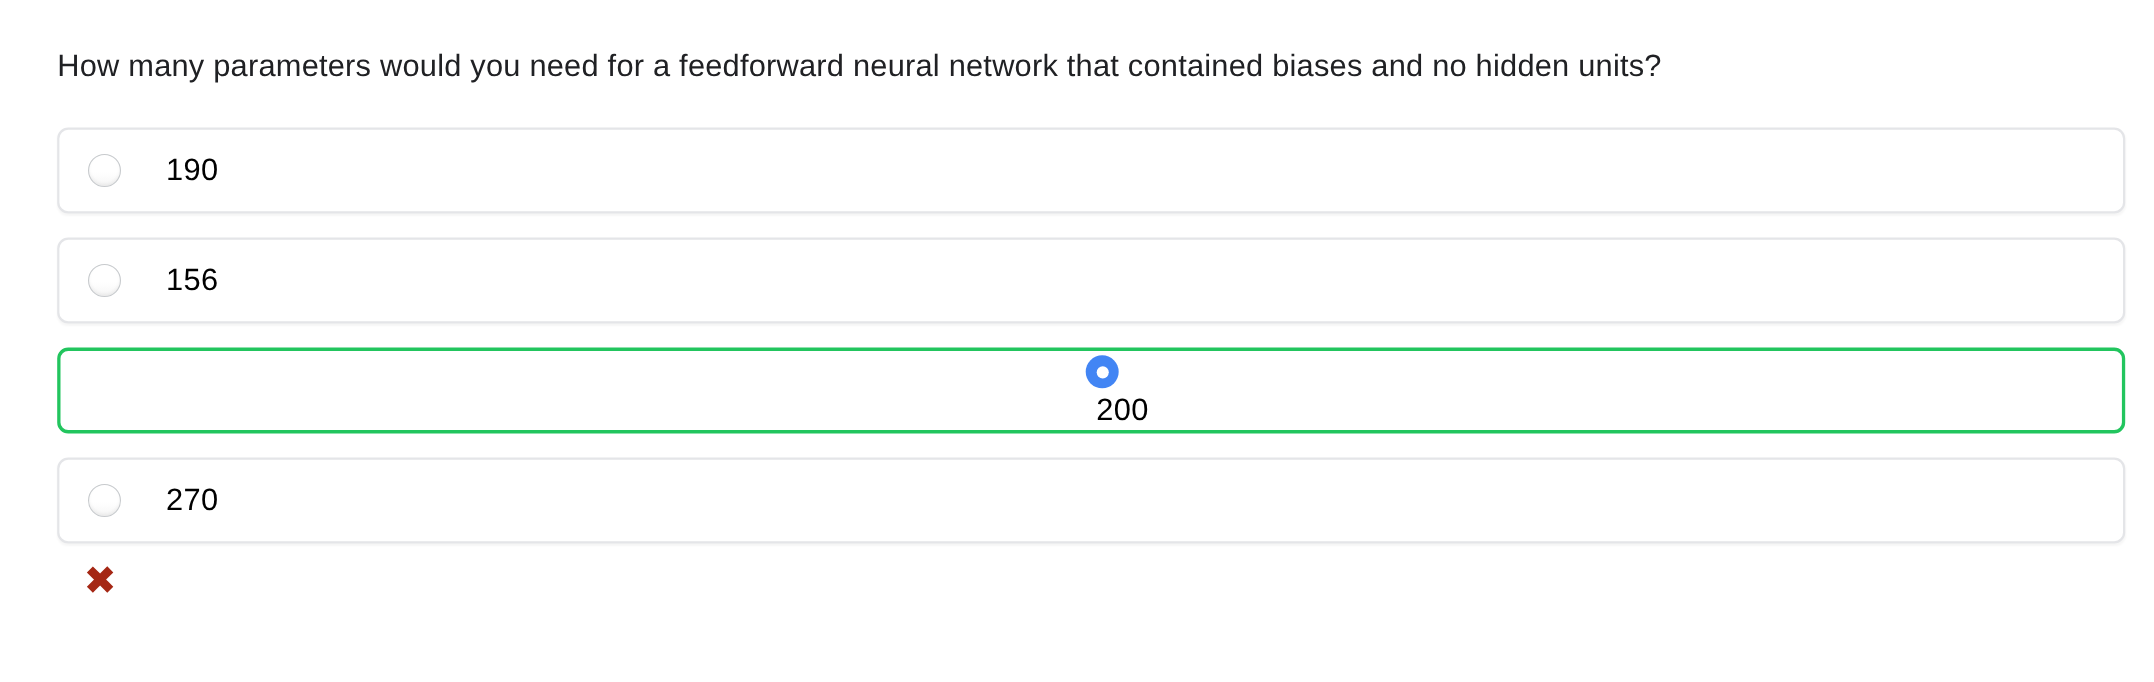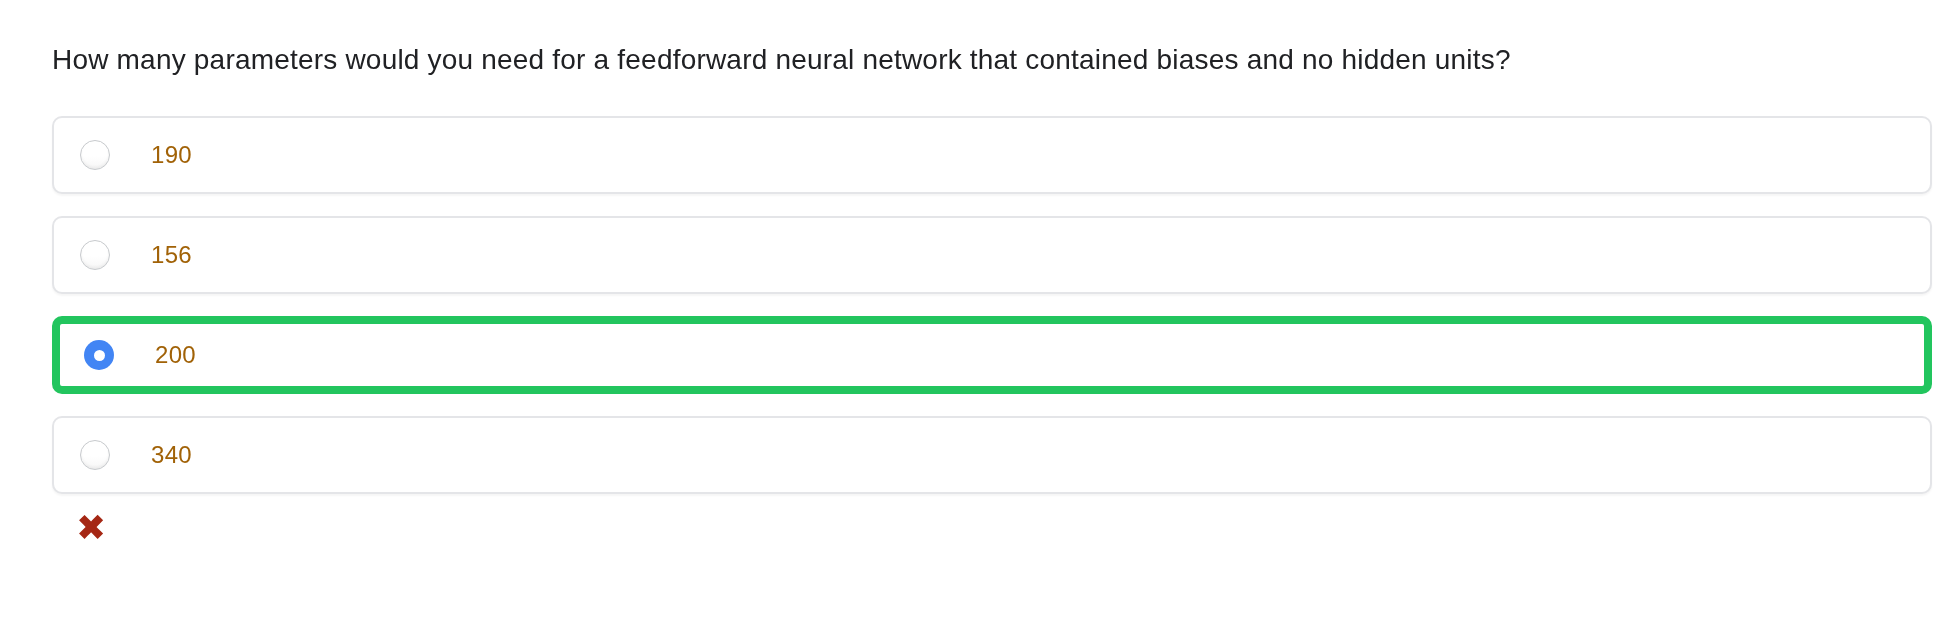--- a/index.html
+++ b/index.html
@@ -42,23 +42,24 @@
     background: #ffffff;
     border: 2px solid #e4e5e8;
     border-radius: 10px;
     box-shadow: 0 2px 2px rgba(0,0,0,0.04);
     display: flex;
     align-items: center;
     padding-left: 26px;
     cursor: pointer;
   }
   .option.incorrect {
-    border: 8px solid #22c55e;
+    border: 3px solid #22c55e;
     box-shadow: none;
     padding-left: 24px;
+    flex-direction: column;
   }
   .radio {
     width: 30px;
     height: 30px;
     border-radius: 50%;
     flex: 0 0 auto;
   }
   .radio.unselected {
     background: linear-gradient(180deg, #ffffff 55%, #f6f6f6 100%);
     border: 1.5px solid #c7cacd;
@@ -72,22 +73,22 @@
   }
   .radio.selected::after {
     content: "";
     width: 11px;
     height: 11px;
     border-radius: 50%;
     background: #ffffff;
   }
   .option-label {
     margin-left: 37px;
-    font-size: 24px;
-    color: #a16207;
+    font-size: 28px;
+    color: #000000;
     letter-spacing: 0.3px;
   }
   .result-mark {
     position: absolute;
     left: 64px;
     top: 496px;
     font-size: 36px;
     line-height: 40px;
     font-weight: bold;
     color: #a52714;
@@ -112,20 +113,20 @@
       <span class="option-label">156</span>
     </div>
 
     <div class="option incorrect">
       <span class="radio selected"></span>
       <span class="option-label">200</span>
     </div>
 
     <div class="option">
       <span class="radio unselected"></span>
-      <span class="option-label">340</span>
+      <span class="option-label">270</span>
     </div>
 
   </div>
 
   <div class="result-mark">✖</div>
 
 </div>
 
 </body></html>

